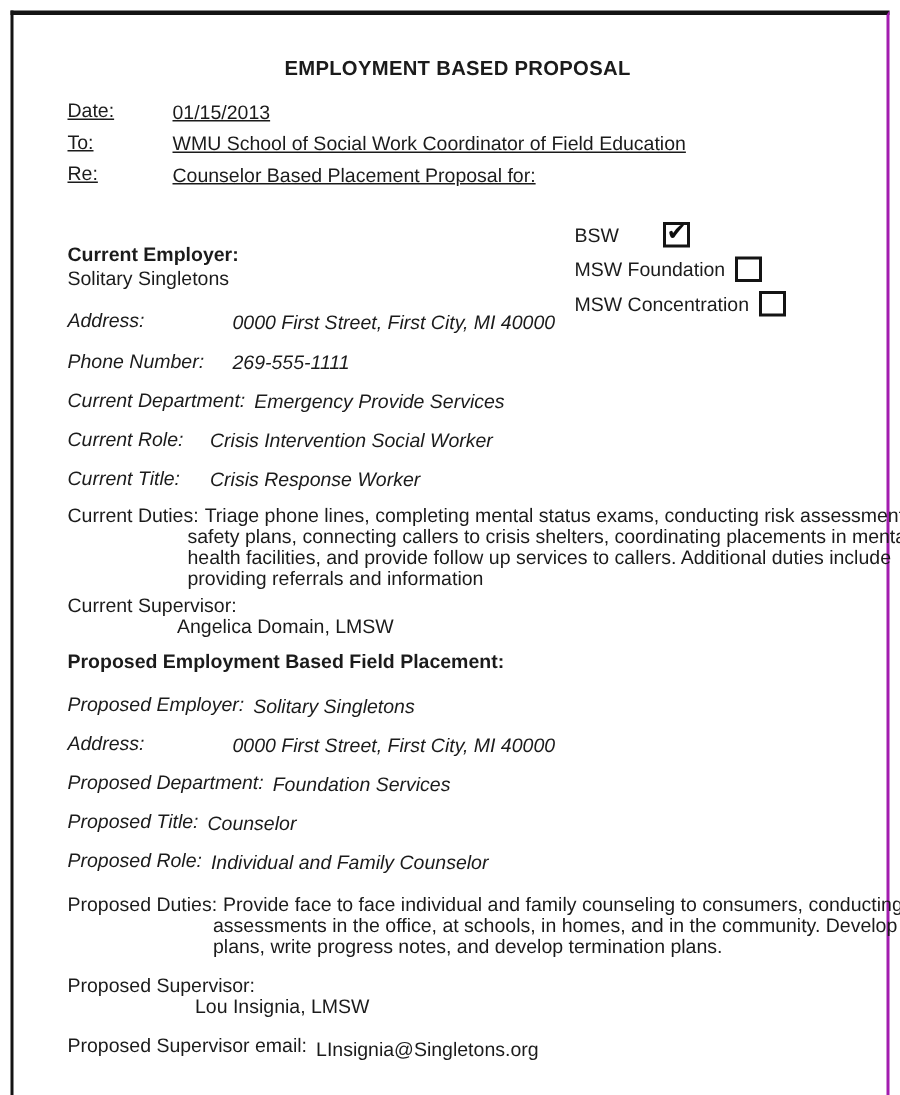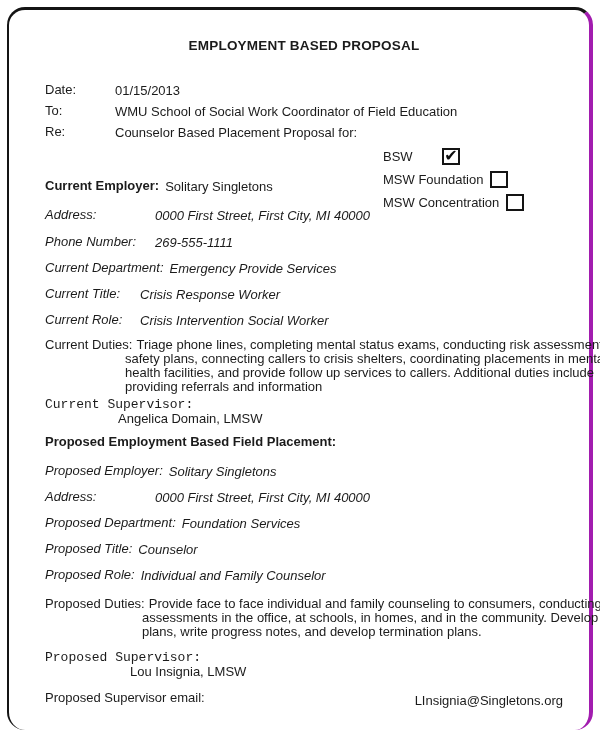--- a/index.html
+++ b/index.html
@@ -12,68 +12,67 @@
     font-family: "Liberation Sans", "DejaVu Sans", sans-serif;
     color: #1b1b1b;
   }
   .page {
     position: relative;
     box-sizing: border-box;
     width: 586px;
     height: 723px;
     margin: 7px 7px 0 7px;
     border-left: 2px solid #141414;
-    border-right: 4px solid #a21caf;
+    border-right: 2px solid #a21caf;
     border-top: 3px solid #141414;
     background: #ffffff;
     padding: 20px 26px 0 36px;
     font-size: 13px;
-    border-radius: 18px;
   }
   .doc-title {
     text-align: center;
     font-weight: bold;
     font-size: 13.5px;
     letter-spacing: 0.2px;
     margin-top: 8px;
   }
-  .head { margin-top: 26px; }
+  .head { margin-top: 10px; text-decoration: underline; }
   .row { display: flex; align-items: baseline; }
   .head .row { line-height: 21px; }
   .lbl { flex: none; white-space: nowrap; }
   .val { white-space: nowrap; position: relative; top: 1px; }
   .w70  { width: 70px; }
   .w110 { width: 110px; }
   .w95  { width: 95px; }
   .gap6 { margin-right: 6px; }
   .bold { font-weight: bold; }
 
   .main-row { line-height: 16px; margin-bottom: 10px; font-style: italic; }
 
-  .employer-row { margin-top: 36px; margin-bottom: 14px; }
+  .employer-row { margin-top: 36px; margin-bottom: 14px; flex-direction: column; }
   .addr-row { margin-bottom: 11px; }
 
   .duties {
     padding-left: 80px;
     text-indent: -80px;
     line-height: 14px;
     margin-top: 5px;
     margin-bottom: 4px;
     width: 520px;
   }
   .duties .lbl { margin-right: 4px; }
   .duties.prop {
     padding-left: 97px;
     text-indent: -97px;
     margin-top: 14px;
     margin-bottom: 12px;
     width: 516px;
   }
   .sup { margin-top: 3px; margin-bottom: 9px; }
-  .sup .lbl { display: block; line-height: 13px; font-family: Liberation Mono, monospace; }
+  .sup .lbl { display: block; line-height: 13px; }
   .sup .supval { display: block; line-height: 13px; margin-left: 73px; margin-top: 1px; }
   .sup.prop .supval { margin-left: 85px; }
 
   .section-heading {
     font-weight: bold;
     line-height: 16px;
     margin-bottom: 13px;
   }
 
   .cbx-group {
@@ -100,21 +99,21 @@
     background: #ffffff;
   }
   .check {
     font-size: 16px;
     font-weight: bold;
     line-height: 14px;
     position: relative;
     top: -1px;
     color: #0d0d0d;
   }
-  .email-row { margin-top: 12px; justify-content: space-between; }
+  .email-row { margin-top: 12px; }
   .email-row .val { top: 3px; }
 </style>
 </head>
 <body>
 
 <div class="page">
 
   <div class="doc-title">EMPLOYMENT BASED PROPOSAL</div>
 
   <div class="head">
@@ -163,27 +162,27 @@
     <span class="lbl w110">Phone Number:</span>
     <span class="val">269-555-1111</span>
   </div>
 
   <div class="row main-row">
     <span class="lbl gap6">Current Department:</span>
     <span class="val">Emergency Provide Services</span>
   </div>
 
   <div class="row main-row">
+    <span class="lbl w95">Current Role:</span>
+    <span class="val">Crisis Intervention Social Worker</span>
+  </div>
+
+  <div class="row main-row">
     <span class="lbl w95">Current Title:</span>
     <span class="val">Crisis Response Worker</span>
-  </div>
-
-  <div class="row main-row">
-    <span class="lbl w95">Current Role:</span>
-    <span class="val">Crisis Intervention Social Worker</span>
   </div>
 
   <div class="duties cur">
     <span class="lbl">Current Duties:</span><span>Triage phone lines, completing mental status exams, conducting risk assessments and safety plans, connecting callers to crisis shelters, coordinating placements in mental health facilities, and provide follow up services to callers. Additional duties include providing referrals and information</span>
   </div>
 
   <div class="sup">
     <span class="lbl">Current Supervisor:</span>
     <span class="supval">Angelica Domain, LMSW</span>
   </div>

